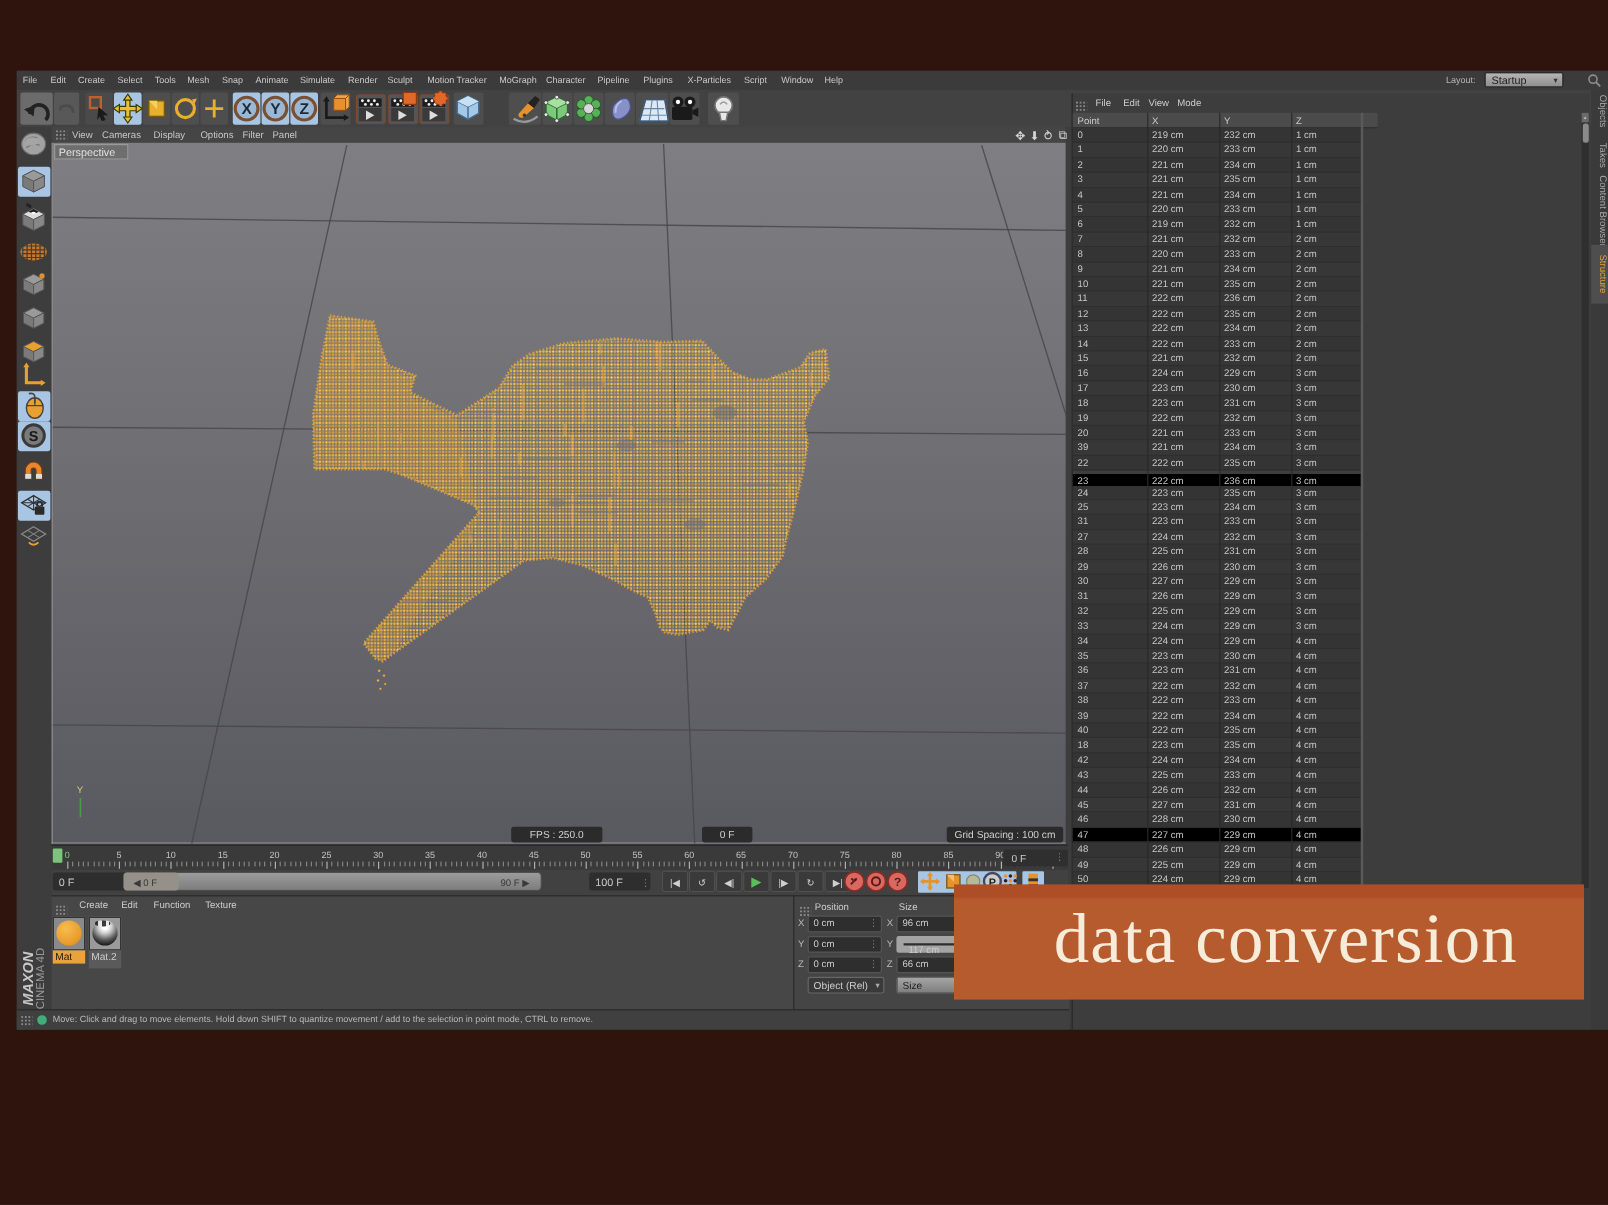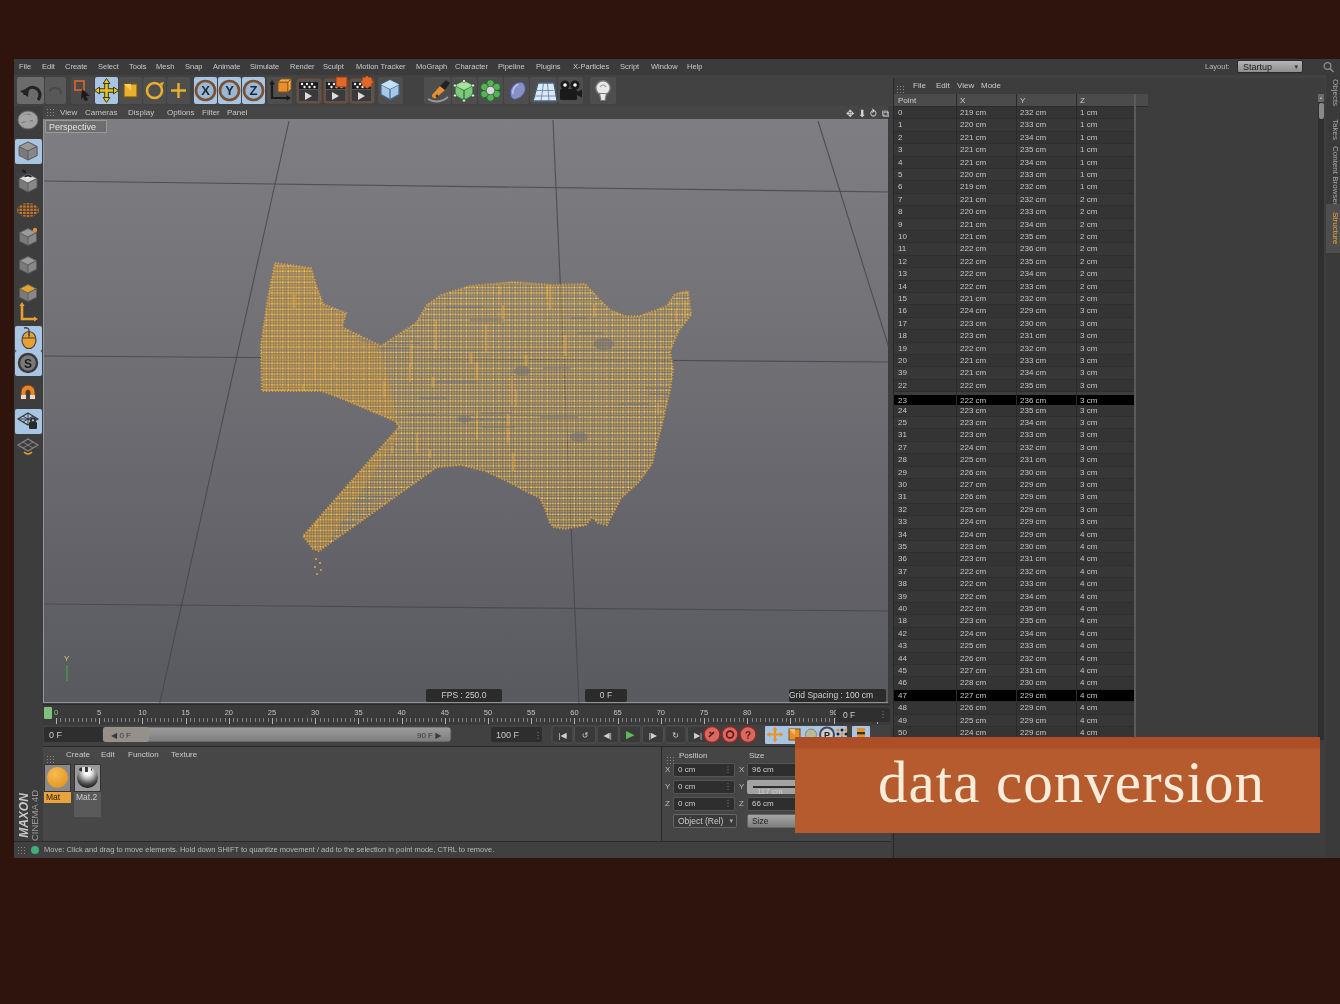--- a/index.html
+++ b/index.html
@@ -415,21 +415,21 @@
             <circle cx="271" cy="448" r="1"></circle>
             <circle cx="277" cy="451" r="0.9"></circle>
             <circle cx="273" cy="455" r="0.9"></circle>
           </g>
           <text x="20" y="542" font-size="8" fill="#cfcf6a" font-family="Liberation Sans">Y</text>
           <line x1="23" y1="546" x2="23" y2="562" stroke="#4a9a4a" stroke-width="1.4"></line>
         </svg>
 <div class="abs" style="left:1px;top:1px;width:62px;height:13px;background:#6e6e6e;border:1px solid #999;color:#e2e2e2;font-size:9px;padding:1px 0 0 3px">Perspective</div>
 <div class="abs" style="left:382px;top:570px;width:76px;height:13px;background:#2b2b2b;border-radius:2px;color:#cfcfcf;font-size:8.5px;text-align:center;padding-top:1px">FPS : 250.0</div>
         <div class="abs" style="left:541px;top:570px;width:42px;height:13px;background:#2b2b2b;border-radius:2px;color:#cfcfcf;font-size:8.5px;text-align:center;padding-top:1px">0 F</div>
-        <div class="abs" style="left:745px;top:570px;width:97px;height:13px;background:#2b2b2b;border-radius:2px;color:#cfcfcf;font-size:8.5px;padding-top:1px">Grid Spacing : 100 cm</div>
+        <div class="abs" style="left:745px;top:570px;width:97px;height:13px;background:#2b2b2b;border-radius:2px;color:#cfcfcf;font-size:8.5px;text-align:center;padding-top:1px">Grid Spacing : 100 cm</div>
 </div>
     </div>
 <div id="ruler">
       <span class="rnum" style="left:5.0px;color:#7ec97e">0</span>
 <span class="rnum" style="left:48.2px;color:#c2c2c2">5</span>
 <span class="rnum" style="left:91.4px;color:#c2c2c2">10</span>
 <span class="rnum" style="left:134.6px;color:#c2c2c2">15</span>
 <span class="rnum" style="left:177.8px;color:#c2c2c2">20</span>
 <span class="rnum" style="left:221.0px;color:#c2c2c2">25</span>
 <span class="rnum" style="left:264.2px;color:#c2c2c2">30</span>
@@ -715,21 +715,21 @@
       <div class="abs" style="left:85px;top:3px;color:#ccc;font-size:8px">Function</div>
       <div class="abs" style="left:128px;top:3px;color:#ccc;font-size:8px">Texture</div>
       <div class="abs" style="left:1px;top:17px;width:27px;height:28px;background:#8a8a8a;border:1px solid #333">
         <div class="abs" style="left:2px;top:2px;width:21px;height:21px;border-radius:50%;background:radial-gradient(circle at 38% 32%,#f8bc50,#e89a28 70%,#c87c18)"></div>
       </div>
       <div class="abs" style="left:1px;top:45px;width:27px;height:11px;background:#e8a33c;color:#2a1a00;font-size:8.5px;padding-left:2px">Mat</div>
       <div class="abs" style="left:31px;top:17px;width:27px;height:28px;background:#9a9a9a;border:1px solid #333">
         <div class="abs" style="left:2px;top:2px;width:21px;height:21px;border-radius:50%;background:radial-gradient(circle at 50% 25%,#ffffff 12%,#cccccc 30%,#555 60%,#111 85%)"></div>
         <div class="abs" style="left:4px;top:2px;width:13px;height:5px;background:repeating-linear-gradient(90deg,#1a1a1a 0 3px,#e8e8e8 3px 6px);border-radius:50%/60%;opacity:0.85"></div>
       </div>
-      <div class="abs" style="left:31px;top:45px;width:27px;height:25px;background:#5a5a5a;color:#ccc;font-size:8.5px;padding-left:2px">Mat.2</div>
+      <div class="abs" style="left:31px;top:45px;width:27px;height:15px;background:#5a5a5a;color:#ccc;font-size:8.5px;padding-left:2px">Mat.2</div>
     </div>
 <div id="coords">
       <div class="abs" style="left:4px;top:4px"><span class="grip"></span></div>
       <div class="abs" style="left:17px;top:4px;color:#ccc;font-size:8px">Position</div>
       <div class="abs" style="left:87px;top:4px;color:#ccc;font-size:8px">Size</div>
       <div class="abs" style="left:3px;top:18px;color:#bbb;font-size:8px">X</div>
       <div class="abs" style="left:11px;top:16px;width:62px;height:14px;background:#2e2e2e;border:1px solid #555;border-radius:2px;color:#ccc;font-size:8px;padding:1px 0 0 4px">0 cm<span style="position:absolute;right:2px;top:1px;color:#888;font-size:8px">⋮</span></div>
       <div class="abs" style="left:77px;top:18px;color:#bbb;font-size:8px">X</div>
       <div class="abs" style="left:85px;top:16px;width:62px;height:14px;background:#2e2e2e;border:1px solid #555;border-radius:2px;color:#ccc;font-size:8px;padding:1px 0 0 4px">96 cm</div>
       <div class="abs" style="left:3px;top:35px;color:#bbb;font-size:8px">Y</div>

